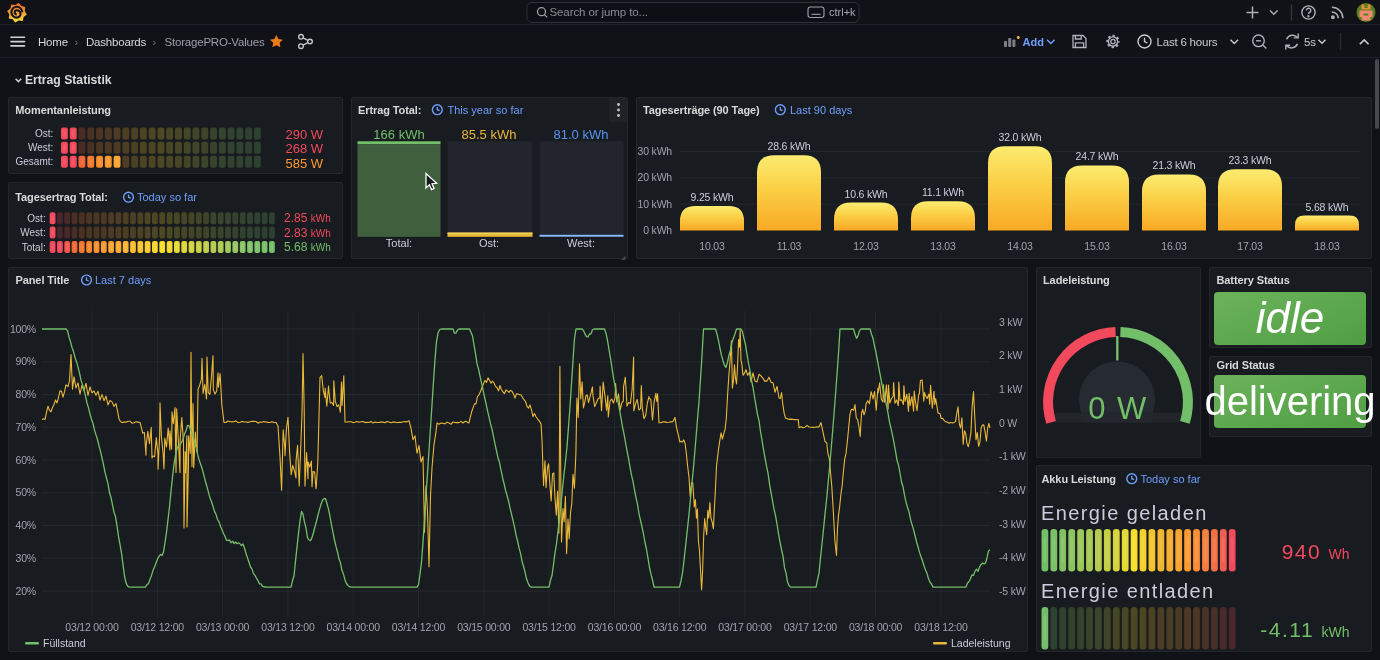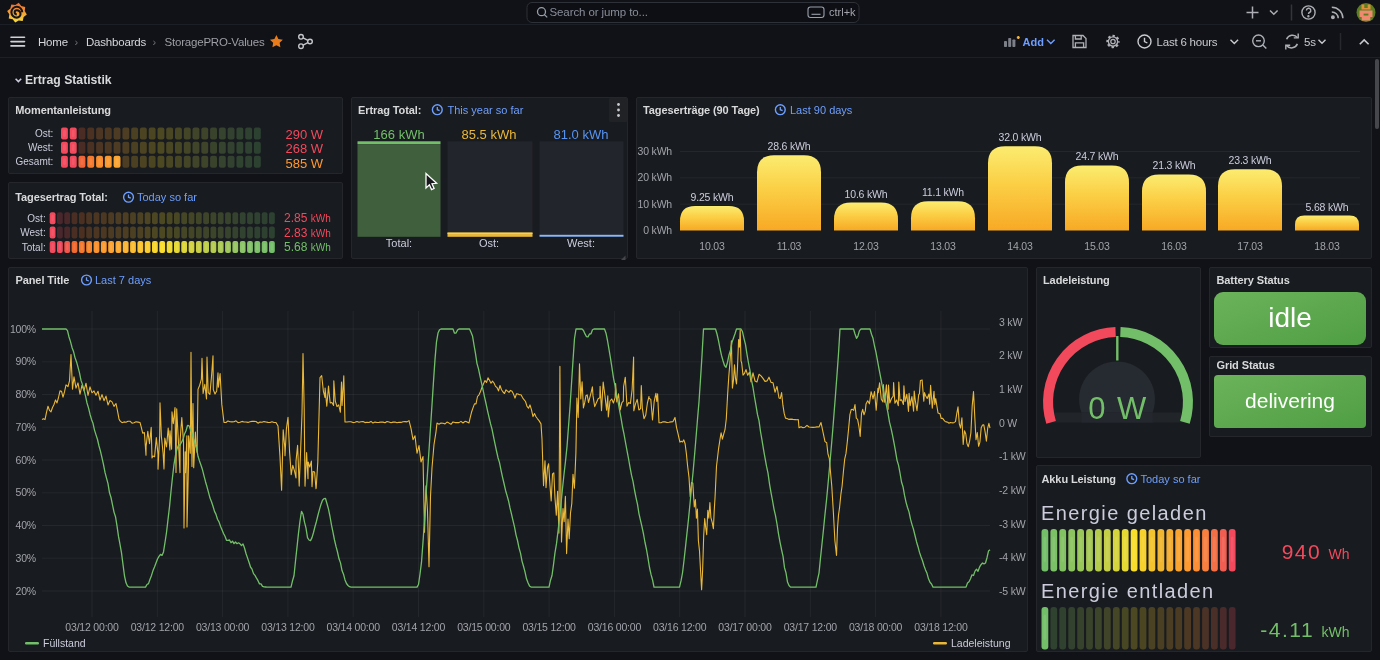--- a/index.html
+++ b/index.html
@@ -29,22 +29,22 @@
 <div class="panel" style="left:8px;top:97px;width:335px;height:77px;"></div>
 <div class="panel" style="left:8px;top:182px;width:335px;height:77px;"></div>
 <div class="panel" style="left:351px;top:97px;width:277px;height:162px;"></div>
 <div class="panel" style="left:636px;top:97px;width:736px;height:162px;"></div>
 <div class="panel" style="left:8px;top:267px;width:1020px;height:385px;"></div>
 <div class="panel" style="left:1036px;top:267px;width:165px;height:191px;"></div>
 <div class="panel" style="left:1209px;top:267px;width:163px;height:81px;"></div>
 <div class="panel" style="left:1209px;top:356px;width:163px;height:81px;"></div>
 <div class="panel" style="left:1036px;top:465px;width:336px;height:187px;"></div>
 
-<div style="position:absolute;left:1214px;top:291.5px;width:152px;height:53px;border-radius:9px;background:linear-gradient(160deg,#6cb35b,#4f9e43);display:flex;align-items:center;justify-content:center;font-size:28px;color:#ffffff;">idle</div>
-<div style="position:absolute;left:1214px;top:374.5px;width:152px;height:53px;border-radius:4px;background:linear-gradient(160deg,#6cb35b,#4f9e43);display:flex;align-items:center;justify-content:center;font-size:21px;color:#ffffff;">delivering</div>
+<div style="position:absolute;left:1214px;top:291.5px;width:152px;height:53px;border-radius:4px;background:linear-gradient(160deg,#6cb35b,#4f9e43);display:flex;align-items:center;justify-content:center;font-size:44px;color:#ffffff;font-style:italic;">idle</div>
+<div style="position:absolute;left:1214px;top:374.5px;width:152px;height:53px;border-radius:4px;background:linear-gradient(160deg,#6cb35b,#4f9e43);display:flex;align-items:center;justify-content:center;font-size:40px;color:#ffffff;">delivering</div>
 
 <div style="position:absolute;left:1375px;top:59px;width:4px;height:70px;background:rgba(175,178,188,0.33);border-radius:2px;"></div>
 
 <svg width="1380" height="660">
   <defs>
     <linearGradient id="glogo2" x1="0" y1="0" x2="0" y2="1">
           <stop offset="0%" stop-color="#ef682d"></stop>
           <stop offset="45%" stop-color="#f59a31"></stop>
           <stop offset="100%" stop-color="#f5e03c"></stop>
         </linearGradient>

